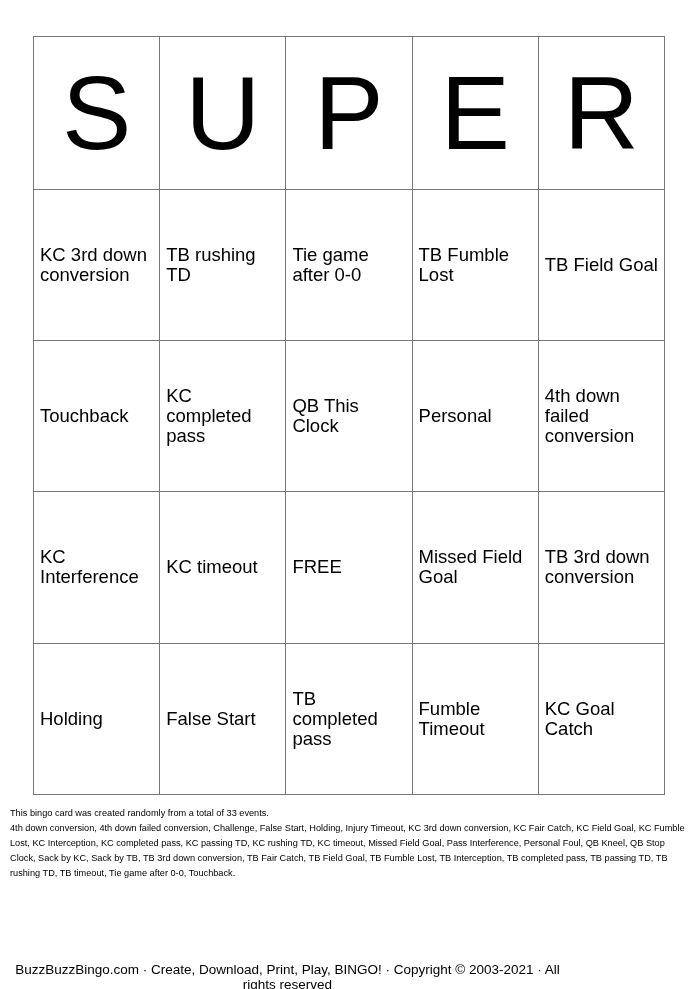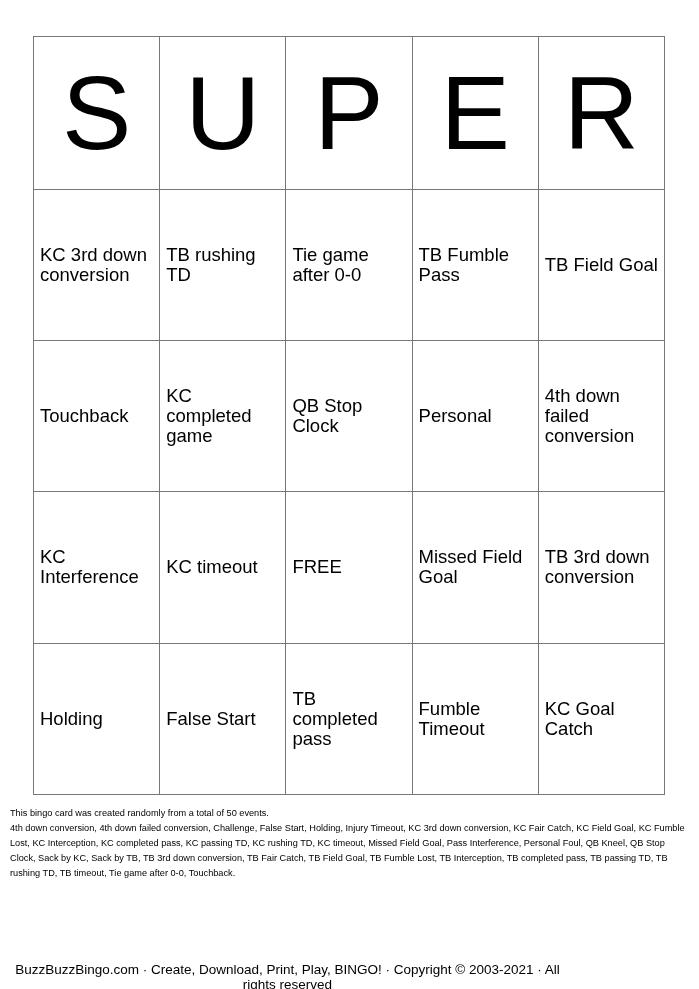--- a/index.html
+++ b/index.html
@@ -24,27 +24,27 @@
     <th>S</th>
     <th>U</th>
     <th>P</th>
     <th>E</th>
     <th>R</th>
   </tr>
   <tr>
     <td>KC 3rd down conversion</td>
     <td>TB rushing TD</td>
     <td>Tie game after 0-0</td>
-    <td>TB Fumble Pass</td>
+    <td>TB Fumble Lost</td>
     <td>TB Field Goal</td>
   </tr>
   <tr>
     <td>Touchback</td>
-    <td>KC completed game</td>
-    <td>QB Stop Clock</td>
+    <td>KC completed pass</td>
+    <td>QB This Clock</td>
     <td>Personal</td>
     <td>4th down failed conversion</td>
   </tr>
   <tr>
     <td>KC Interference</td>
     <td>KC timeout</td>
     <td>FREE</td>
     <td>Missed Field Goal</td>
     <td>TB 3rd down conversion</td>
   </tr>
@@ -52,17 +52,17 @@
     <td>Holding</td>
     <td>False Start</td>
     <td>TB completed pass</td>
     <td>Fumble Timeout</td>
     <td>KC Goal Catch</td>
   </tr>
 </tbody>
   </table>
 
 <div class="info">
-  <div>This bingo card was created randomly from a total of 50 events.</div>
+  <div>This bingo card was created randomly from a total of 33 events.</div>
   <div>4th down conversion, 4th down failed conversion, Challenge, False Start, Holding, Injury Timeout, KC 3rd down conversion, KC Fair Catch, KC Field Goal, KC Fumble Lost, KC Interception, KC completed pass, KC passing TD, KC rushing TD, KC timeout, Missed Field Goal, Pass Interference, Personal Foul, QB Kneel, QB Stop Clock, Sack by KC, Sack by TB, TB 3rd down conversion, TB Fair Catch, TB Field Goal, TB Fumble Lost, TB Interception, TB completed pass, TB passing TD, TB rushing TD, TB timeout, Tie game after 0-0, Touchback.</div>
 </div>
 
 <div class="footer">BuzzBuzzBingo.com · Create, Download, Print, Play, BINGO! · Copyright © 2003-2021 · All rights reserved</div>
 
 </body></html>

